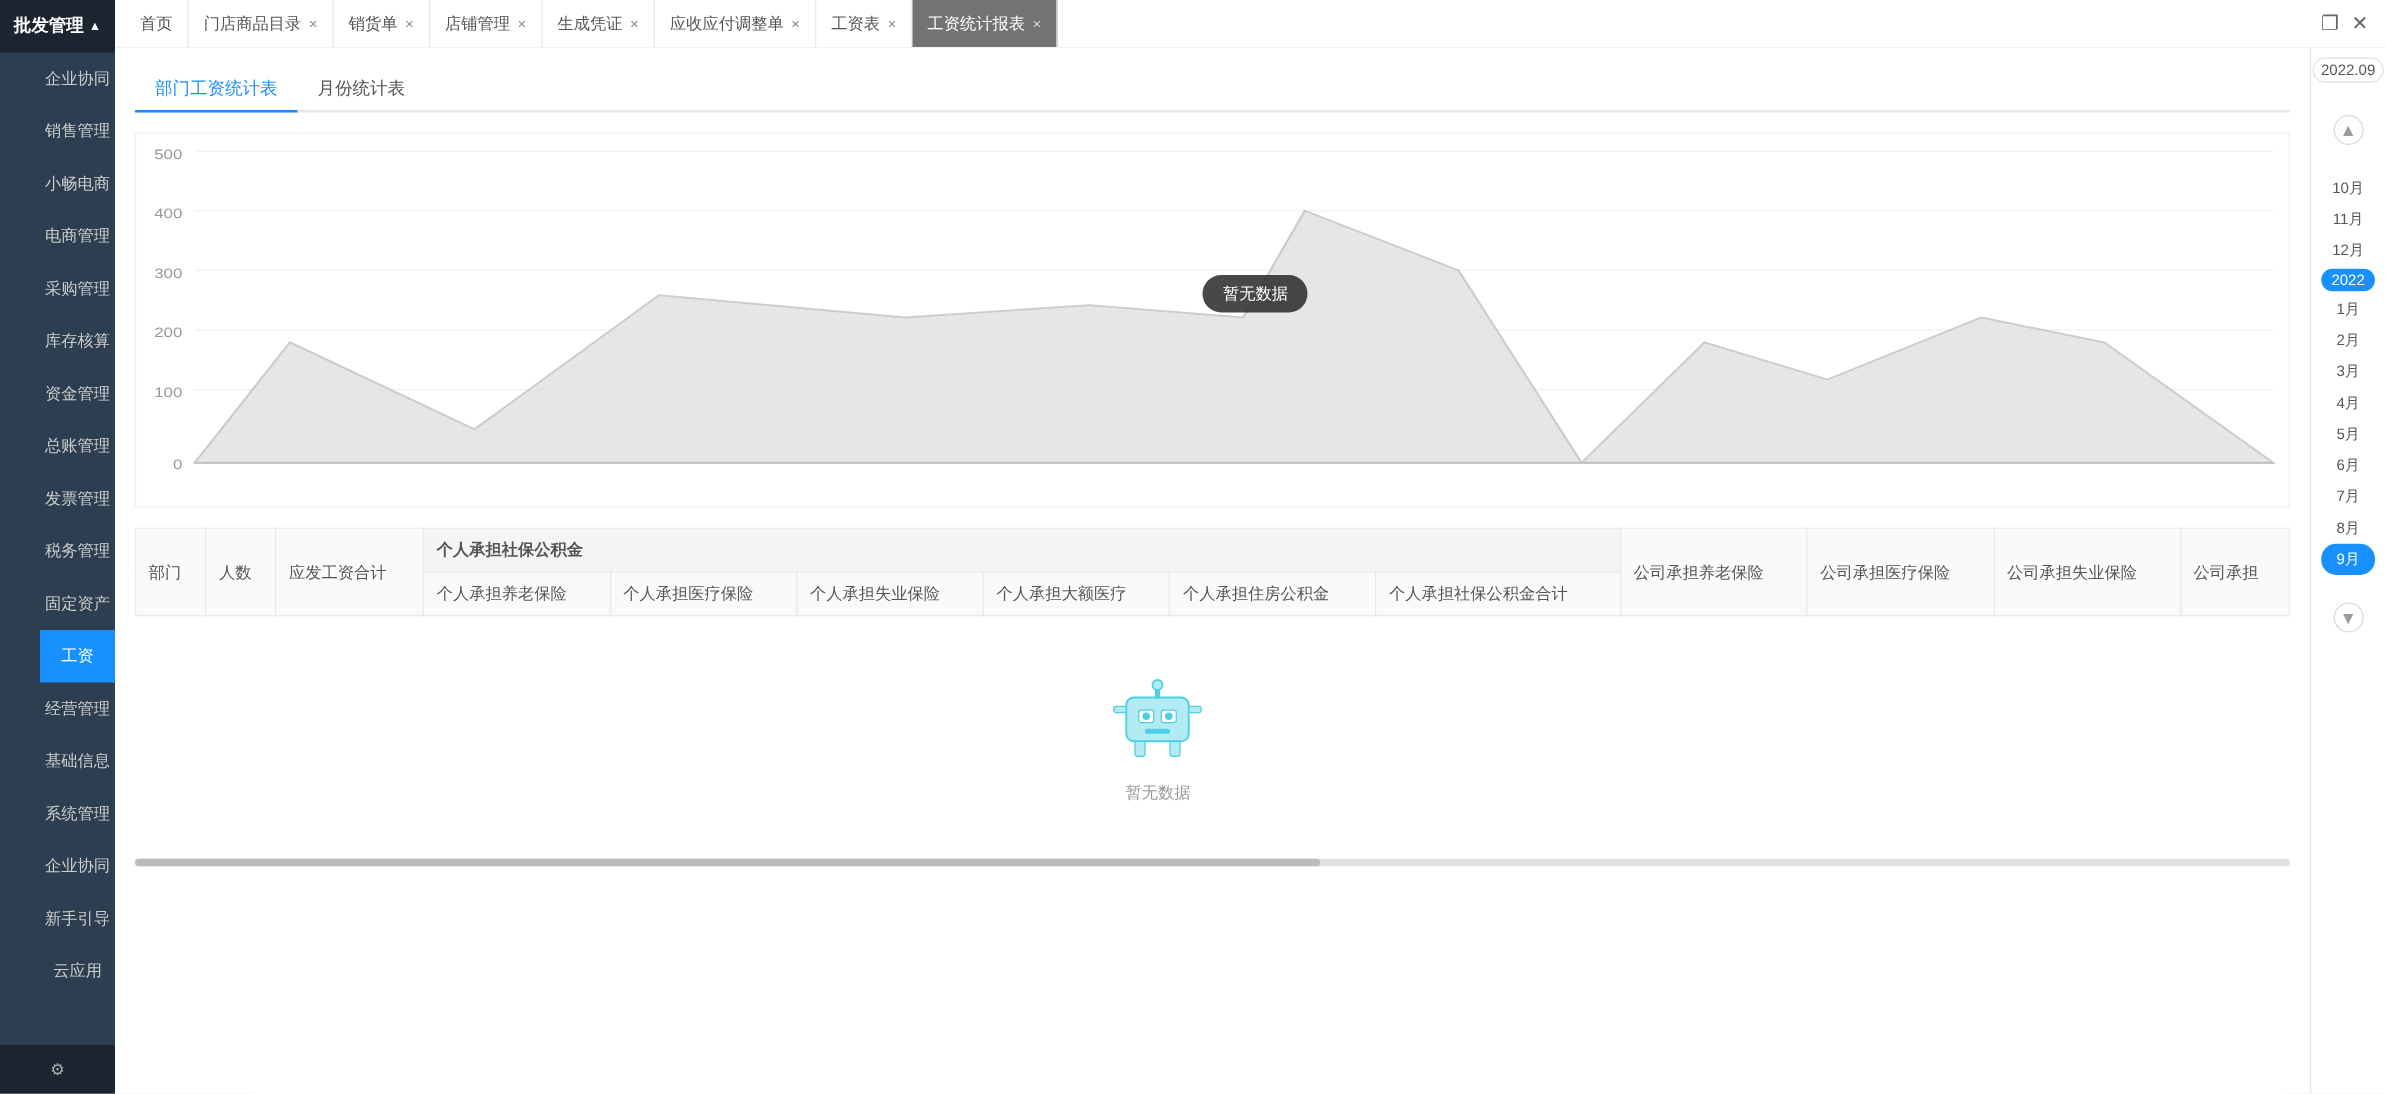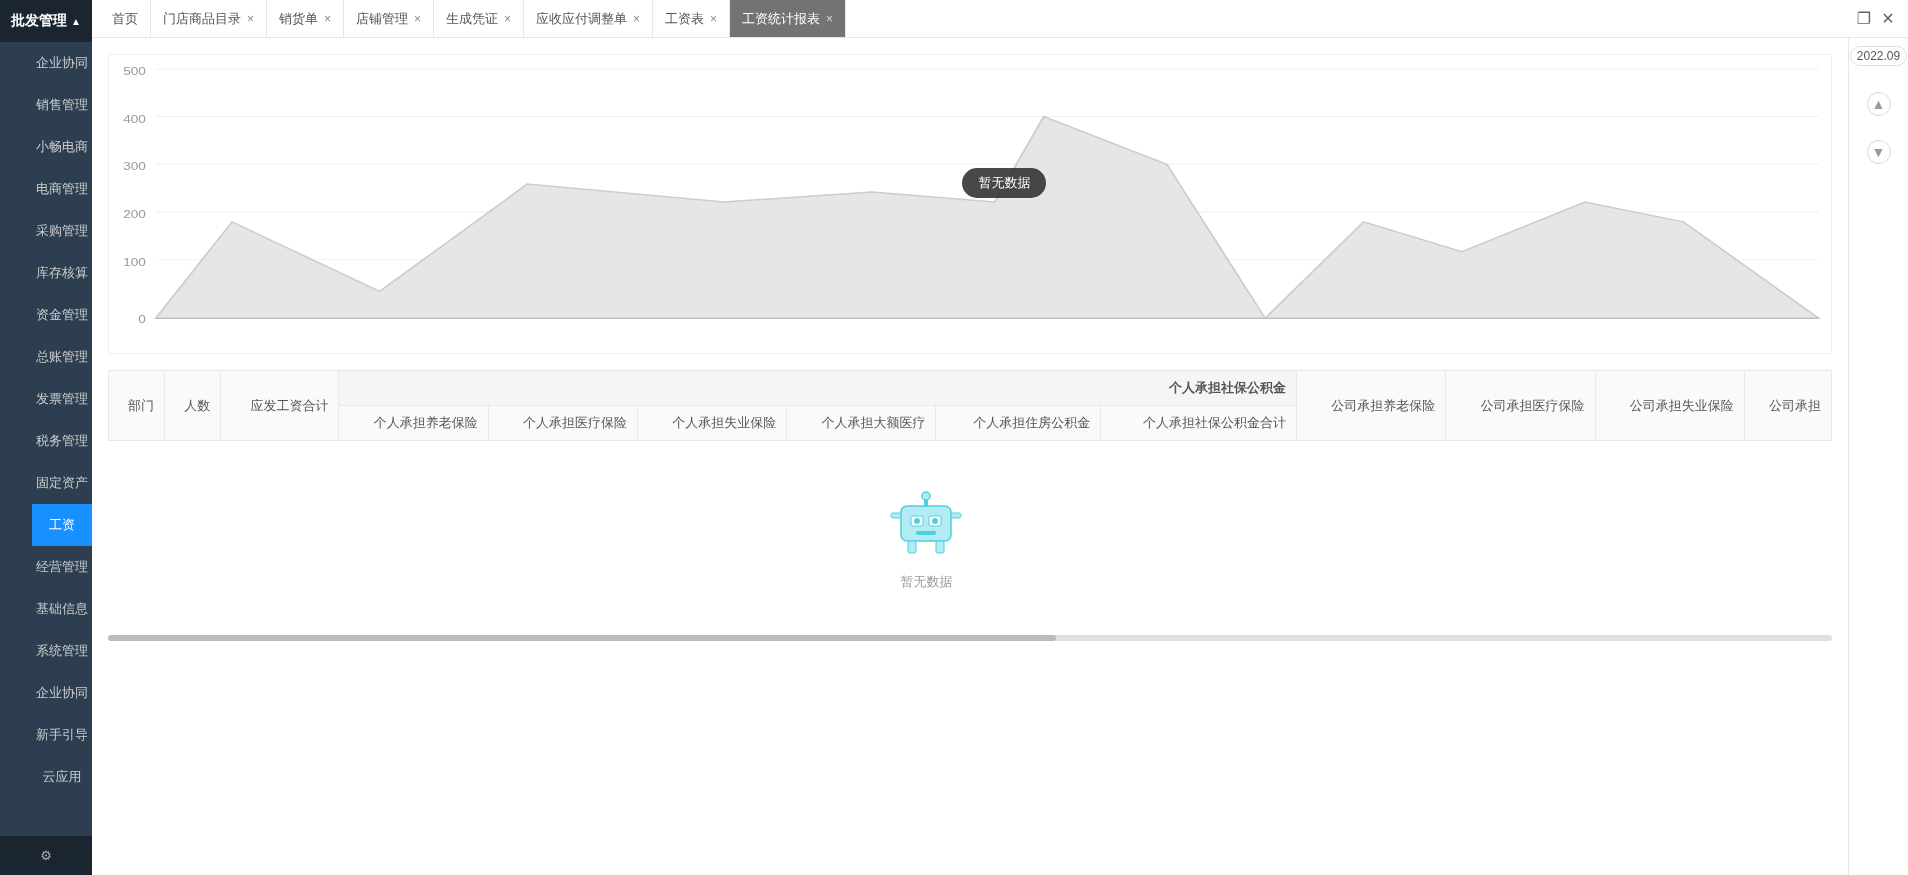--- a/index.html
+++ b/index.html
@@ -196,21 +196,21 @@
       overflow-x: auto;
     }
     .data-table table {
       width: 100%;
       border-collapse: collapse;
       font-size: 13px;
     }
     .data-table th, .data-table td {
       border: 1px solid #e8e8e8;
       padding: 8px 10px;
-      text-align: right;
+      text-align: left;
       white-space: nowrap;
     }
     .data-table th {
       background: #fafafa;
       font-weight: 500;
       color: #555;
     }
     .data-table .group-header {
       background: #f5f5f5;
       font-weight: bold;
@@ -394,20 +394,26 @@
       </div>
     <div class="window-controls">
       <div class="window-btn">❐</div>
       <div class="window-btn">✕</div>
     </div>
   </div>
 
   <div class="content-area">
     <div class="page-content">
 
+      <div class="sub-tabs">
+        <div id="sub-tabs-container" style="display:flex;">
+            <div class="sub-tab active">部门工资统计表</div>
+            <div class="sub-tab">月份统计表</div>
+          </div>
+      </div>
 
 
       <div class="chart-container">
         <svg class="chart-svg" viewBox="0 0 1400 300" preserveAspectRatio="none">
 
           <text x="30" y="20" font-size="11" fill="#999" text-anchor="end">500</text>
           <text x="30" y="68" font-size="11" fill="#999" text-anchor="end">400</text>
           <text x="30" y="116" font-size="11" fill="#999" text-anchor="end">300</text>
           <text x="30" y="164" font-size="11" fill="#999" text-anchor="end">200</text>
           <text x="30" y="212" font-size="11" fill="#999" text-anchor="end">100</text>
@@ -475,16 +481,31 @@
 
         <div class="table-scroll-hint">
           <div class="table-scroll-thumb"></div>
         </div>
       </div>
     </div>
 
     <div class="timeline-panel">
       <div class="tl-year-badge">2022.09</div>
       <div class="tl-up-btn">▲</div>
+      <div id="timeline-months-container">
+          <div class="tl-month">10月</div>
+          <div class="tl-month">11月</div>
+          <div class="tl-month">12月</div>
+          <div class="tl-year-label">2022</div>
+          <div class="tl-month">1月</div>
+          <div class="tl-month">2月</div>
+          <div class="tl-month">3月</div>
+          <div class="tl-month">4月</div>
+          <div class="tl-month">5月</div>
+          <div class="tl-month">6月</div>
+          <div class="tl-month">7月</div>
+          <div class="tl-month">8月</div>
+          <div class="tl-month active">9月</div>
+        </div>
       <div class="tl-down-btn">▼</div>
     </div>
   </div>
 </div>
 
 </body></html>

